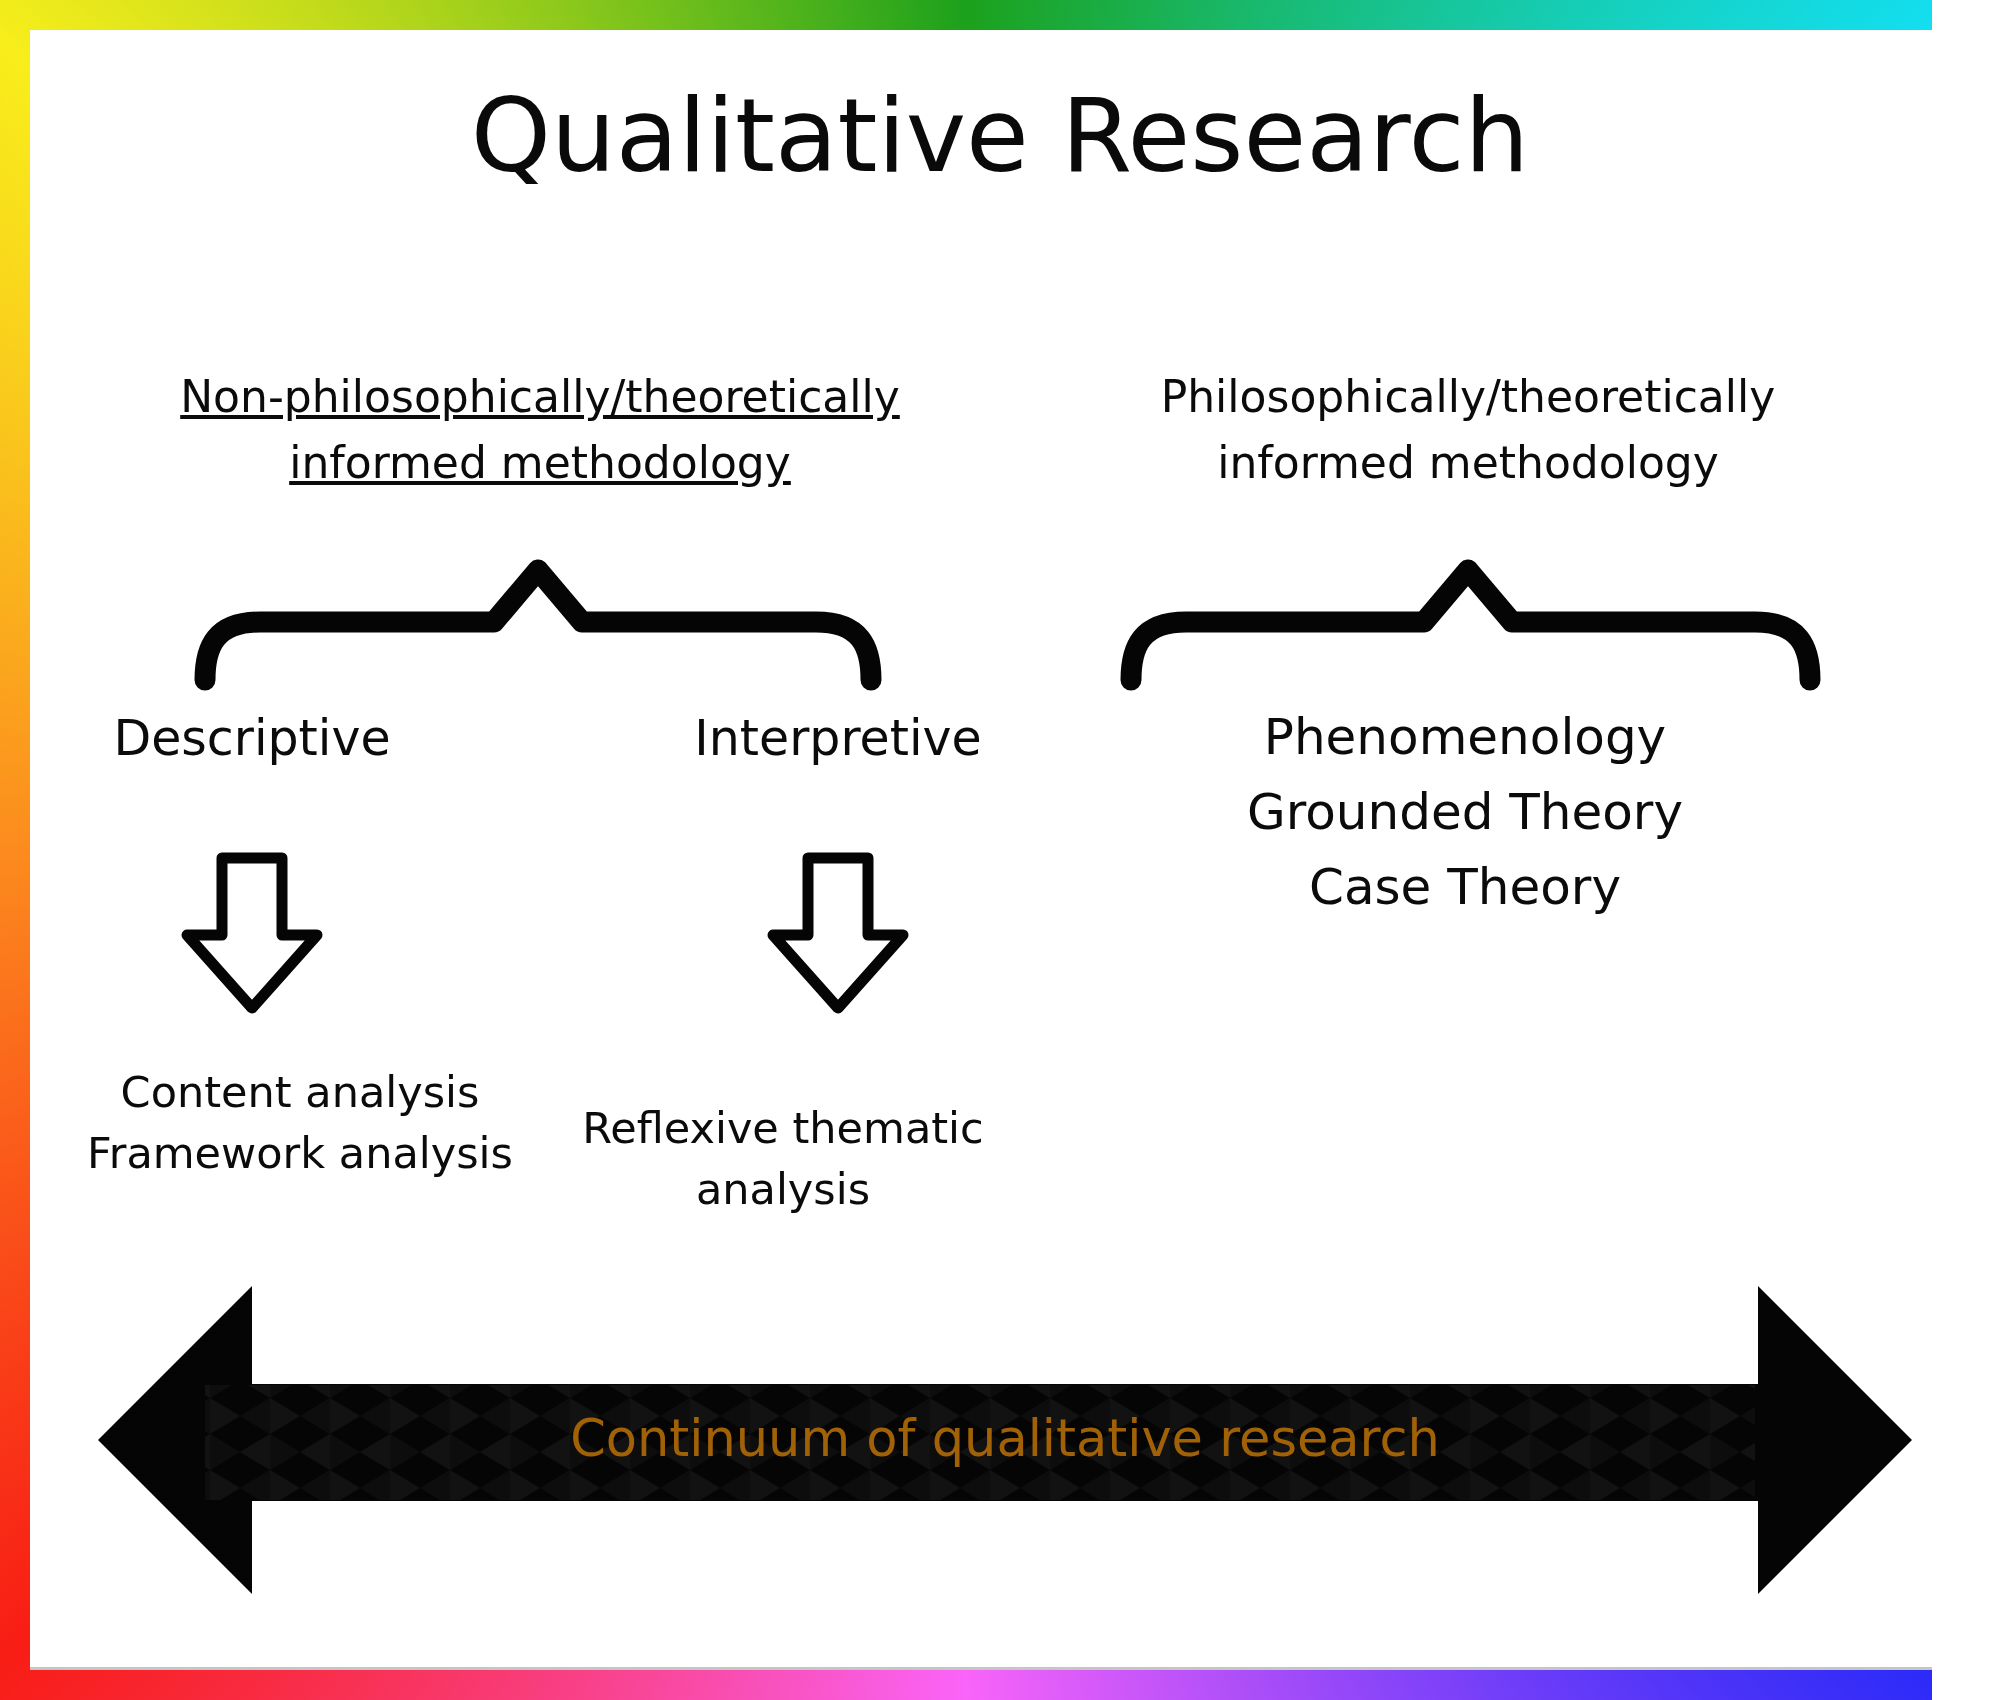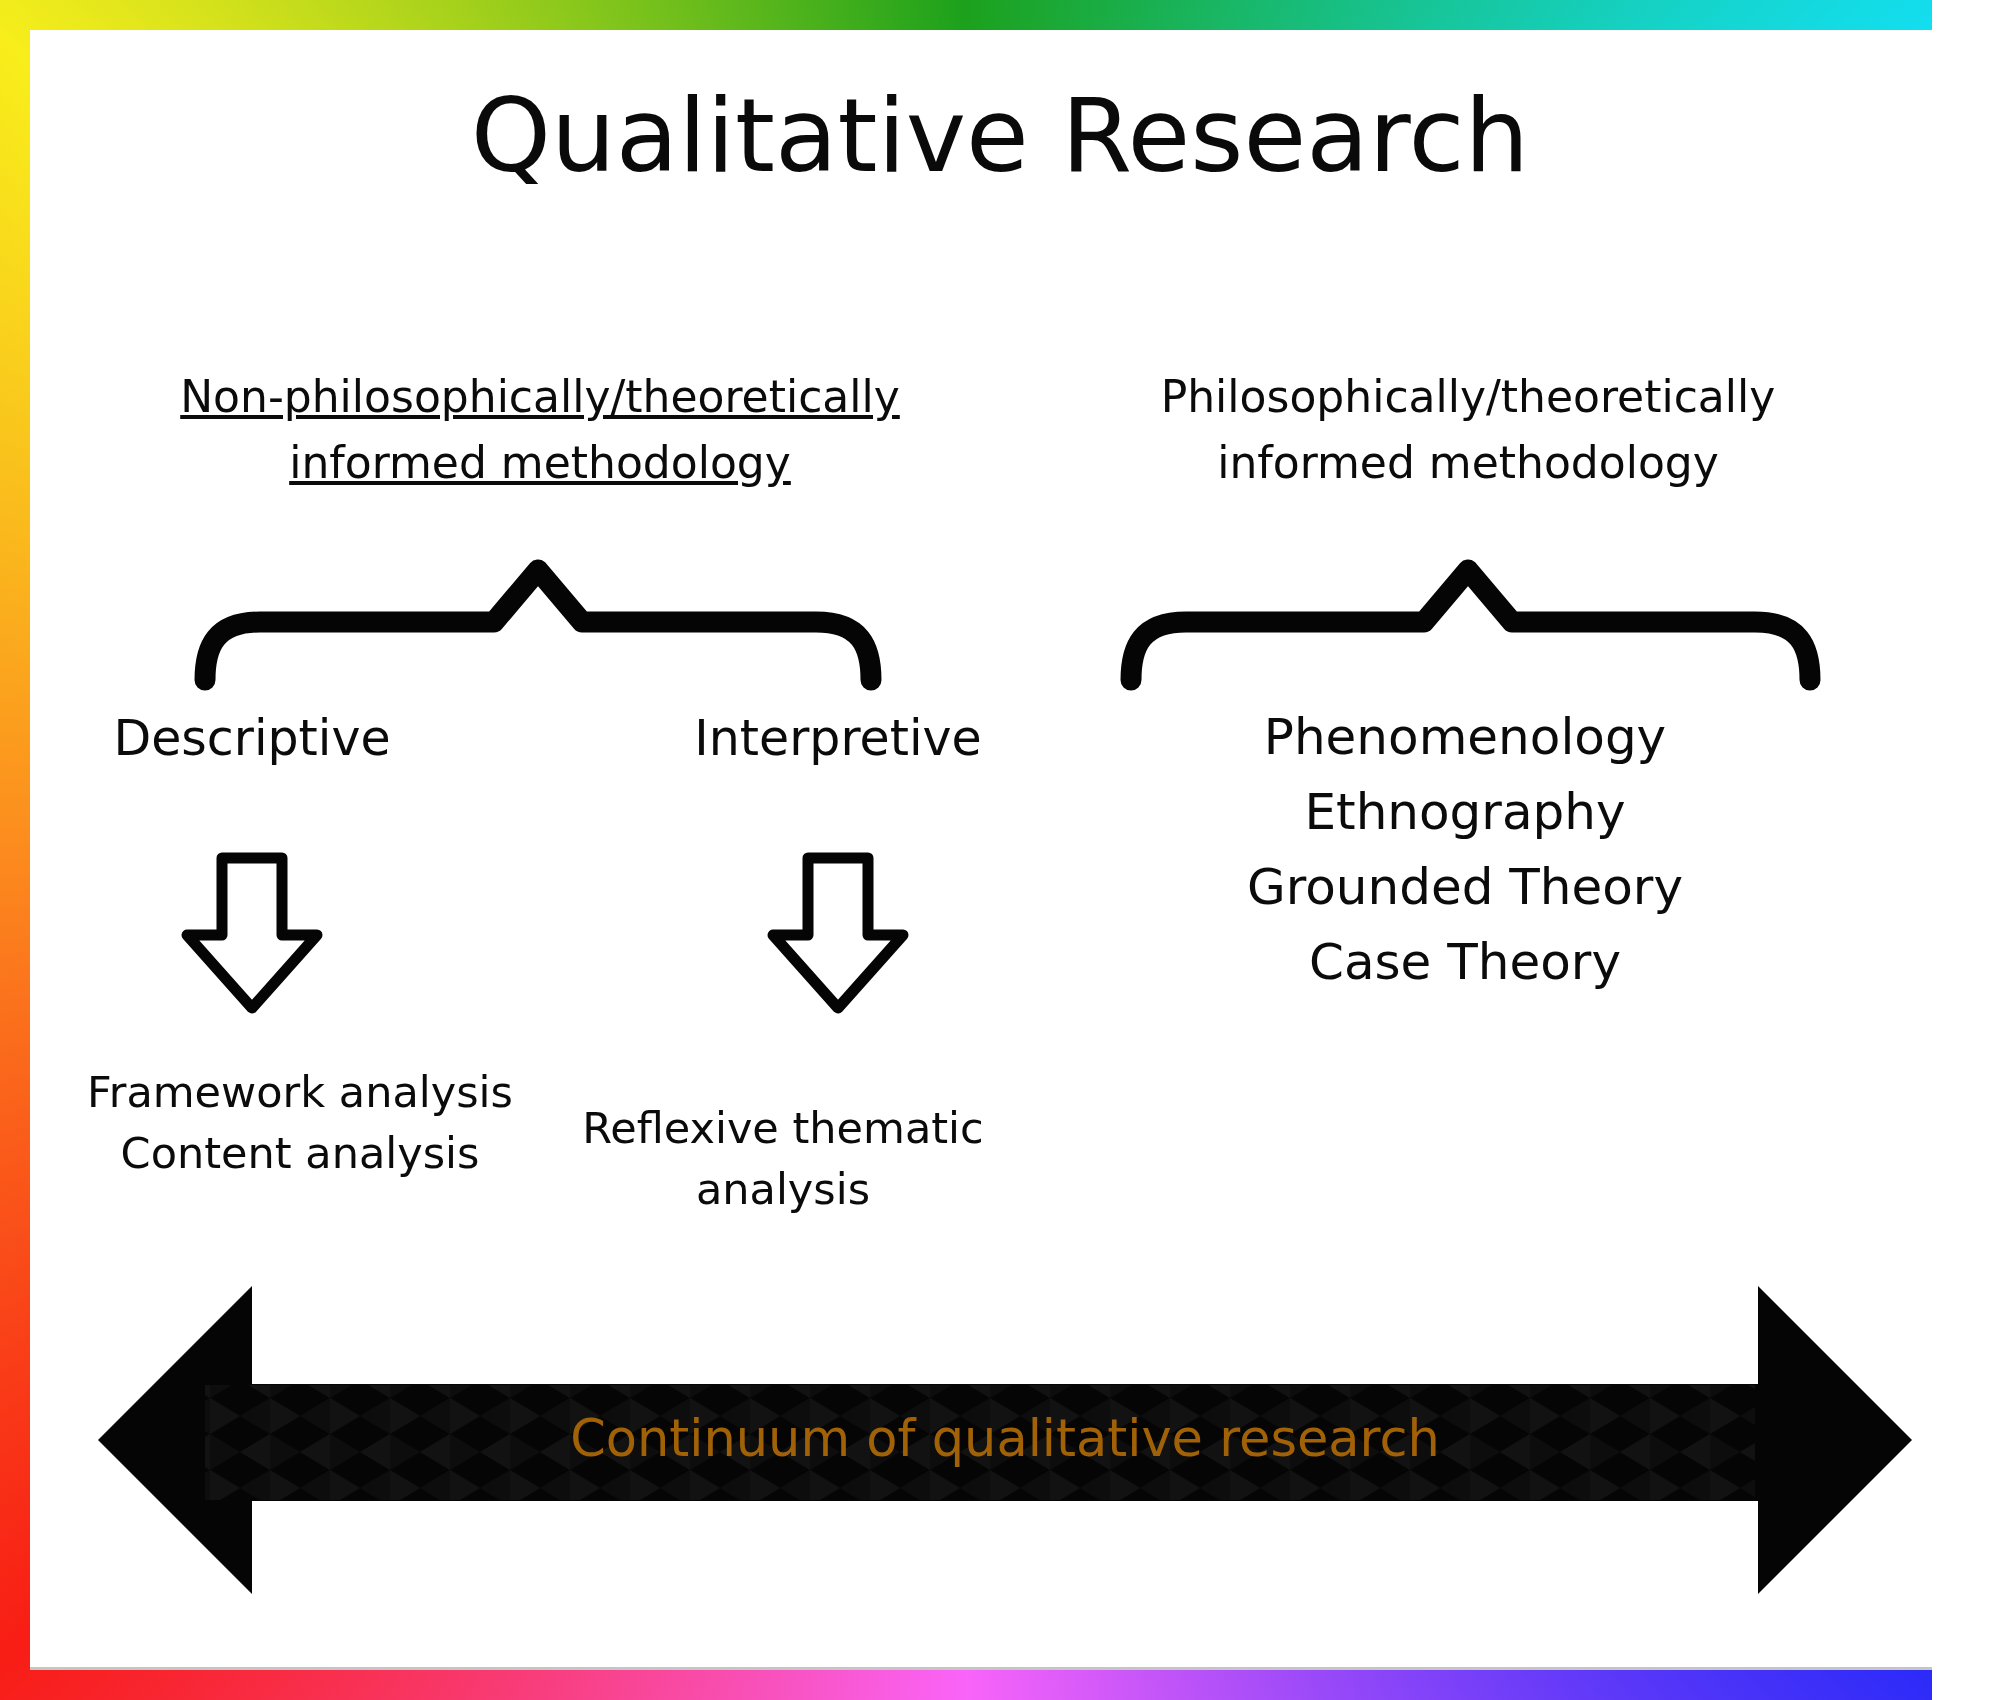--- a/index.html
+++ b/index.html
@@ -86,28 +86,27 @@
       <div>Philosophically/theoretically</div>
       <div>informed methodology</div>
     </div>
 
     <div class="abs branch-label label-descriptive center">Descriptive</div>
 
     <div class="abs branch-label label-interpretive center">Interpretive</div>
 
     <div class="abs approaches center">
       <div>Phenomenology</div>
-      <div>Ethnography</div>
       <div>Grounded Theory</div>
       <div>Case Theory</div>
     </div>
 
     <div class="abs outcome outcome-left center">
+      <div>Content analysis</div>
       <div>Framework analysis</div>
-      <div>Content analysis</div>
     </div>
 
     <div class="abs outcome outcome-right center">
       <div>Reflexive thematic</div>
       <div>analysis</div>
     </div>
 
 
     <div class="abs continuum-label center">Continuum of qualitative research</div>
 

